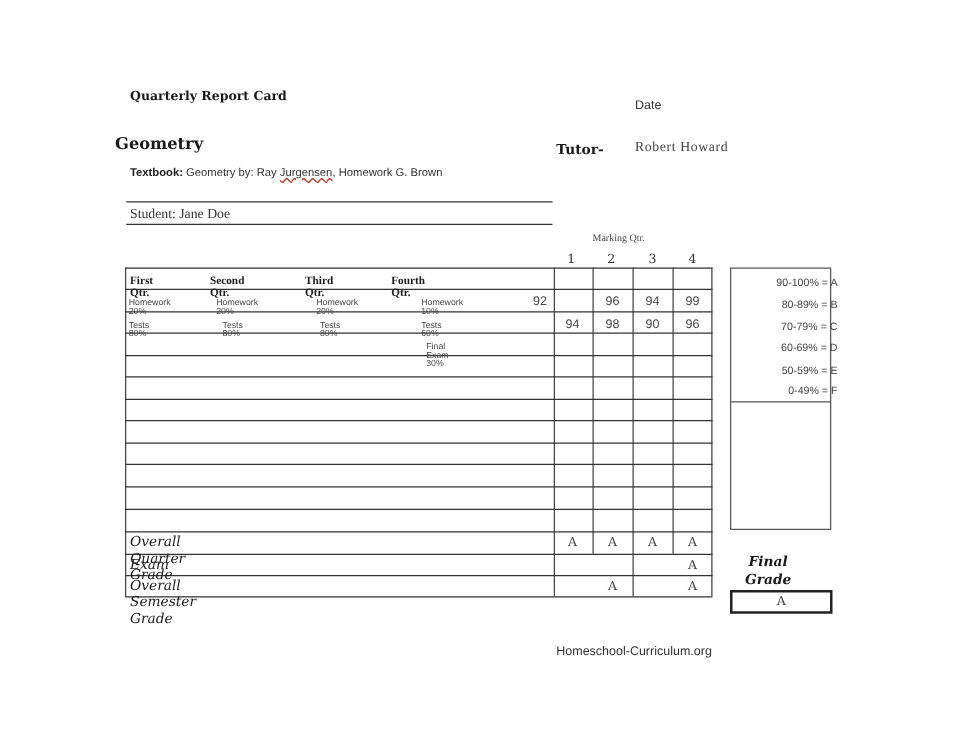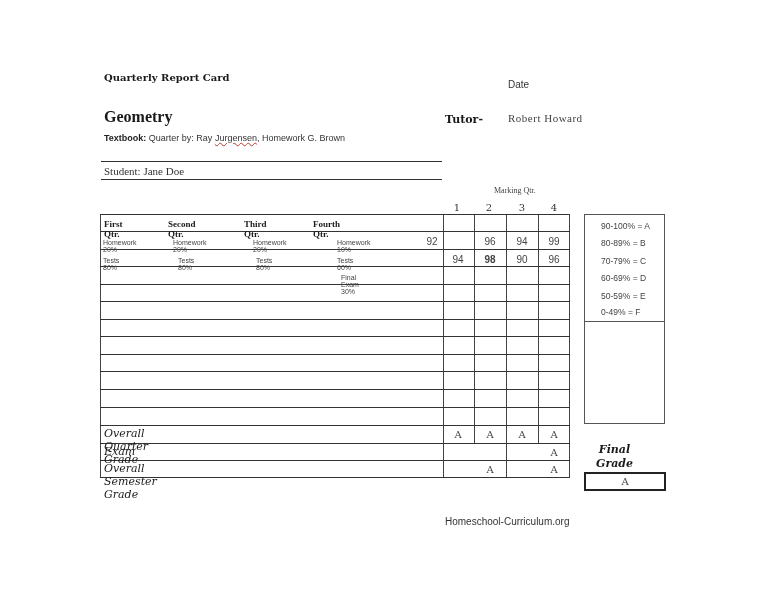--- a/index.html
+++ b/index.html
@@ -2,53 +2,53 @@
 <html><head>
 <meta charset="utf-8">
 <style>
   html, body { margin:0; padding:0; background:#fff; }
   body { width:768px; height:604px; position:relative; overflow:hidden; color:#1a1a1a; }
   .abs { position:absolute; }
   .serif { font-family:"DejaVu Serif", "Liberation Serif", serif; }
   .lserif { font-family:"Liberation Serif", serif; }
   .sans { font-family:"Liberation Sans", sans-serif; }
   .title { left:104px; top:72px; font-size:10px; font-weight:bold; }
-  .subject { left:104px; top:108px; font-size:16px; font-weight:bold;font-family:Liberation Serif, serif; }
+  .subject { left:92px; top:108px; font-size:13px; font-weight:bold; }
   .textbook { left:104px; top:133px; font-size:9px; color:#333; }
   .textbook b { font-weight:bold; color:#222; }
   .squiggle { text-decoration: underline wavy #c0392b; text-decoration-thickness:1px; }
   .date { left:508px; top:79px; font-size:10px; color:#333; }
   .tutor-label { left:445px; top:113px; font-size:11px; font-weight:bold; }
   .tutor-name { left:508px; top:112px; font-size:11px; color:#444; letter-spacing:0.5px; }
   .hline { height:1px; background:#333; }
   .student { left:104px; top:165px; font-size:11px; color:#333; }
-  .mq { left:474px; top:186px; font-size:8px; color:#444;margin-left:20px; }
+  .mq { left:474px; top:186px; font-size:8px; color:#444; }
   .colnum { top:202px; font-size:10px; width:32px; text-align:center; color:#333; }
   .vline { width:1px; background:#444; }
   .row-text { font-size:7px; color:#444; }
   .hdr { top:219px; font-size:9px; font-weight:bold; }
   .score { font-size:10px; color:#444; width:32px; text-align:center; }
   .letter { font-size:10px; color:#444; width:32px; text-align:center; }
   .sum-label { left:104px; font-size:11px; font-weight:normal; font-style:italic; }
   .gradebox { left:584px; top:214px; width:81px; height:210px; border:1px solid #555; box-sizing:border-box; }
   .gradebox .divider { position:absolute; left:0; right:0; top:106px; height:1px; background:#555; }
-  .scale { position:absolute; left:16px; width:100%; text-align:left; font-size:8.5px; color:#444; }
+  .scale { position:absolute; left:6px; width:100%; text-align:right; font-size:8.5px; color:#444; }
   .final-label { left:596px; top:443px; font-size:11px; font-weight:bold; font-style:italic; line-height:14px;text-align:center; }
   .final-box { left:584px; top:472px; width:82px; height:19px; border:2px solid #222; box-sizing:border-box; text-align:center; font-size:10px; line-height:15px; color:#444; }
   .footer { left:445px; top:516px; font-size:10px; color:#333; }
 </style>
 </head>
 <body>
 
 <div class="abs serif title">Quarterly Report Card</div>
 <div class="abs sans date">Date</div>
 <div class="abs serif subject">Geometry</div>
 <div class="abs serif tutor-label">Tutor-</div>
 <div class="abs lserif tutor-name">Robert Howard</div>
-<div class="abs sans textbook"><b>Textbook:</b><span> Quarter by: Ray </span><span class="squiggle">Jurgensen</span><span>, Homework G. Brown</span></div>
+<div class="abs sans textbook"><b>Textbook:</b><span> Geometry by: Ray </span><span class="squiggle">Jurgensen</span><span>, Homework G. Brown</span></div>
 
 <div class="abs hline" style="left:101px; top:161px; width:341px;"></div>
 <div class="abs lserif student">Student: Jane Doe</div>
 <div class="abs hline" style="left:101px; top:179px; width:341px;"></div>
 
 <div class="abs lserif mq">Marking Qtr.</div>
 <div class="abs serif colnum" style="left:441px;">1</div>
 <div class="abs serif colnum" style="left:473px;">2</div>
 <div class="abs serif colnum" style="left:506px;">3</div>
 <div class="abs serif colnum" style="left:538px;">4</div>
@@ -91,21 +91,21 @@
   <div class="abs sans score" style="left:416px; top:236px;">92</div>
   <div class="abs sans score" style="left:474px; top:236px;">96</div>
   <div class="abs sans score" style="left:506px; top:236px;">94</div>
   <div class="abs sans score" style="left:538px; top:236px;">99</div>
 
   <div class="abs sans row-text" style="left:103px; top:257px;">Tests 80%</div>
   <div class="abs sans row-text" style="left:178px; top:257px;">Tests 80%</div>
   <div class="abs sans row-text" style="left:256px; top:257px;">Tests 80%</div>
   <div class="abs sans row-text" style="left:337px; top:257px;">Tests 60%</div>
   <div class="abs sans score" style="left:442px; top:254px;">94</div>
-  <div class="abs sans score" style="left:474px; top:254px;font-weight:bold;">98</div>
+  <div class="abs sans score" style="left:474px; top:254px;">98</div>
   <div class="abs sans score" style="left:506px; top:254px;">90</div>
   <div class="abs sans score" style="left:538px; top:254px;">96</div>
 
   <div class="abs sans row-text" style="left:341px; top:274px;">Final Exam 30%</div>
 
   <div class="abs serif sum-label" style="top:427px;">Overall Quarter Grade</div>
   <div class="abs serif letter" style="left:442px; top:429px;">A</div>
   <div class="abs serif letter" style="left:474px; top:429px;">A</div>
   <div class="abs serif letter" style="left:506px; top:429px;">A</div>
   <div class="abs serif letter" style="left:538px; top:429px;">A</div>

